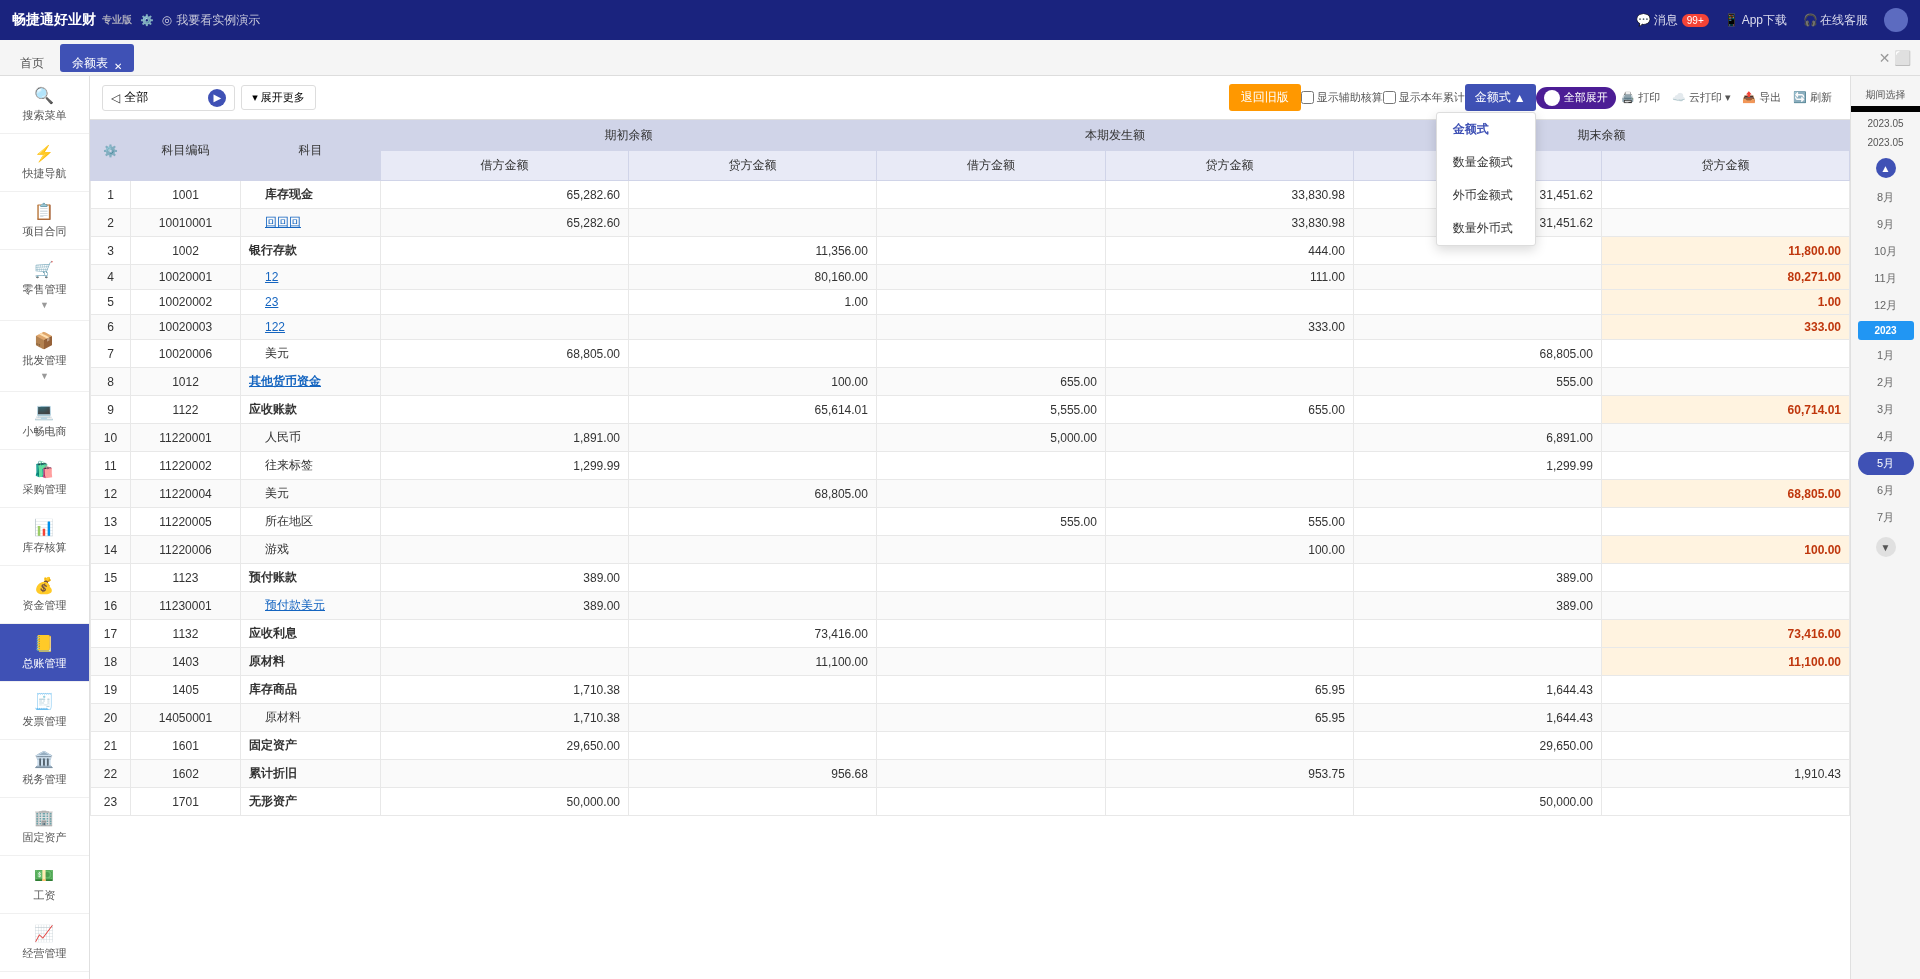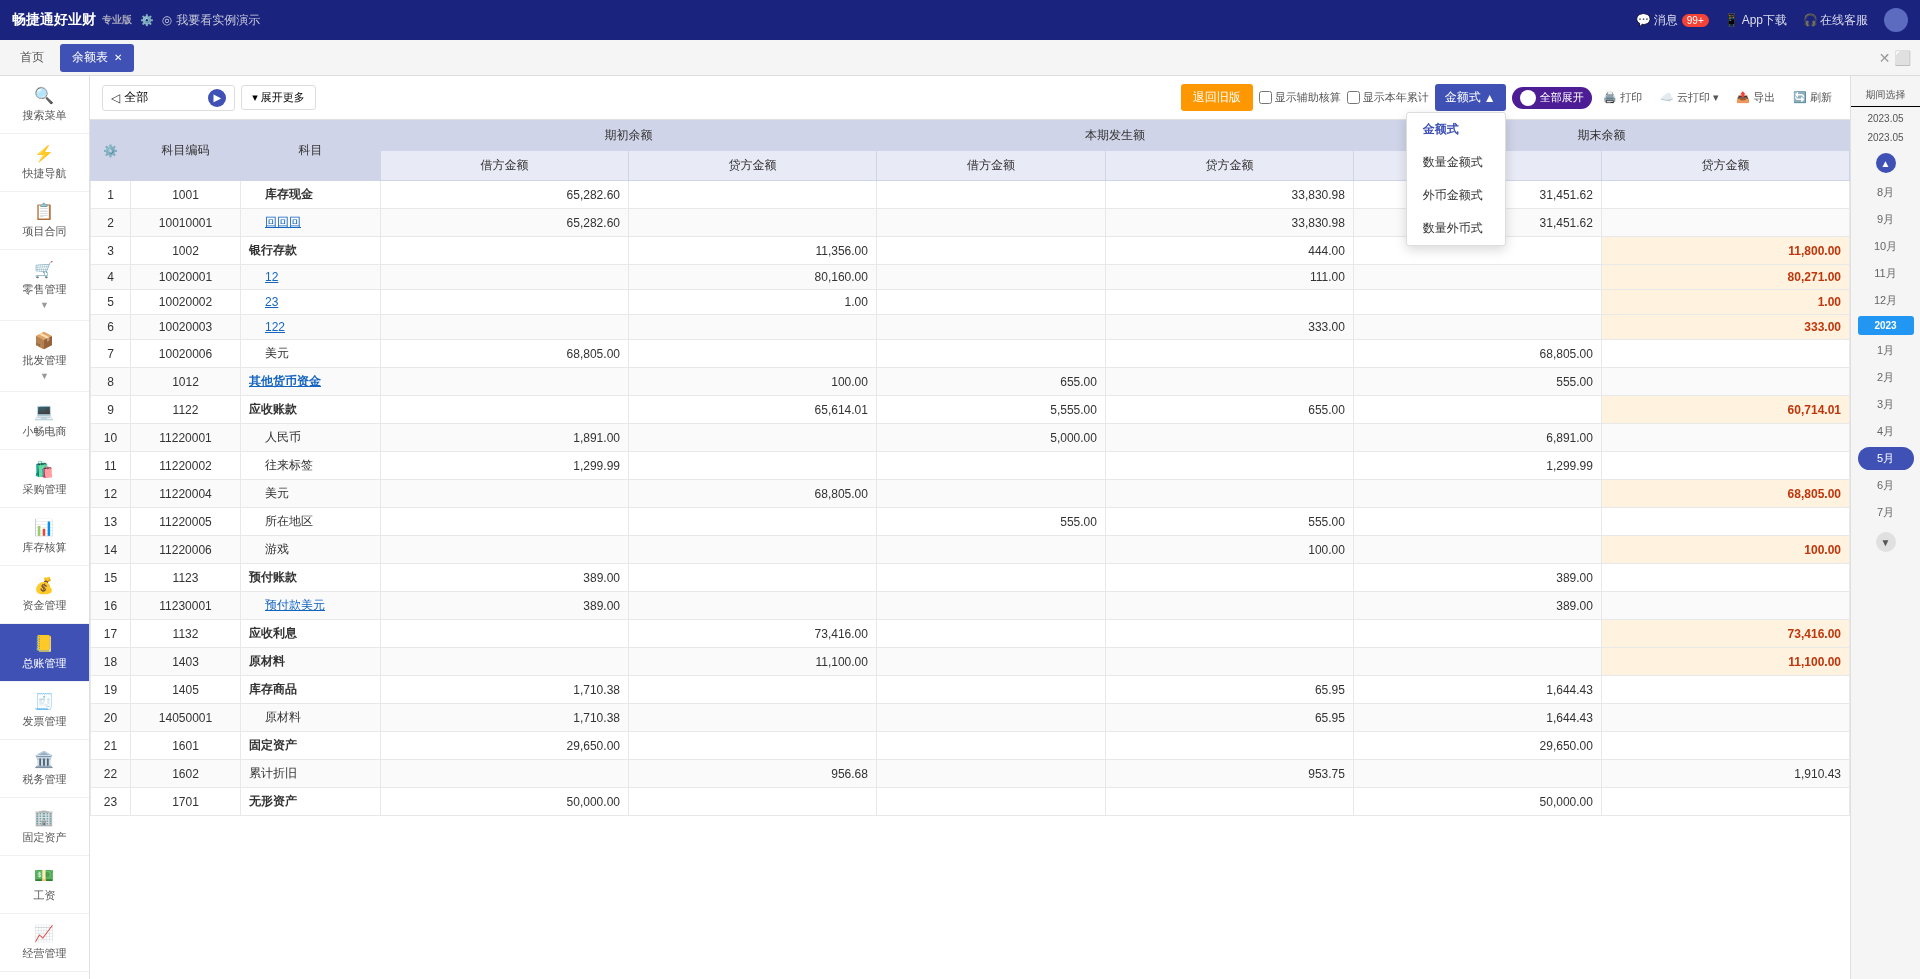--- a/index.html
+++ b/index.html
@@ -28,21 +28,21 @@
       border-bottom: 1px solid #ddd;
       display: flex;
       align-items: center;
       padding: 0 8px;
       gap: 4px;
     }
     .tab {
       height: 28px;
       padding: 0 12px;
       display: flex;
-      align-items: center;
+      align-items: flex-end;
       gap: 6px;
       cursor: pointer;
       border-radius: 3px;
       font-size: 12px;
     }
     .tab.home { color: #555; }
     .tab.active { background: #3f51b5; color: white; }
     .tab-close { font-size: 10px; cursor: pointer; }
     
     
@@ -115,21 +115,21 @@
       border: 1px solid #ddd;
       border-radius: 3px;
       padding: 4px 10px;
       background: #fff;
       cursor: pointer;
       font-size: 11px;
       display: flex;
       align-items: center;
       gap: 3px;
     }
-    .toolbar-right { margin-left: auto; display: flex; align-items: center; gap: 6px; }
+    .toolbar-right { margin-left: auto; display: flex; align-items: center; gap: 0; }
     .btn-retro {
       background: #ff9800;
       color: white;
       border: none;
       border-radius: 3px;
       padding: 5px 12px;
       cursor: pointer;
       font-size: 12px;
     }
     .checkbox-label { display: flex; align-items: center; gap: 3px; font-size: 11px; color: #555; }
@@ -220,21 +220,21 @@
       padding: 8px 0;
       gap: 4px;
       font-size: 10px;
       color: #666;
     }
     .right-panel-title {
       font-size: 10px;
       color: #555;
       text-align: center;
       padding: 4px;
-      border-bottom: 1px solid #000000;
+      border-bottom: 6px solid #000000;
       width: 100%;
     }
     .month-item {
       width: 56px;
       text-align: center;
       padding: 4px 0;
       cursor: pointer;
       border-radius: 3px;
       font-size: 11px;
     }
@@ -708,21 +708,21 @@
               <td class="td-number">29,650.00</td>
               <td class="td-number"></td>
               <td class="td-number"></td>
               <td class="td-number"></td>
               <td class="td-number">29,650.00</td>
               <td class="td-number"></td>
             </tr>
             <tr class="row-striped">
               <td class="td-center">22</td>
               <td class="td-center">1602</td>
-              <td style="font-weight: normal;">累计折旧</td>
+              <td style="font-weight: bold;">累计折旧</td>
               <td class="td-number"></td>
               <td class="td-number">956.68</td>
               <td class="td-number"></td>
               <td class="td-number">953.75</td>
               <td class="td-number"></td>
               <td class="td-number">1,910.43</td>
             </tr>
             <tr>
               <td class="td-center">23</td>
               <td class="td-center">1701</td>

